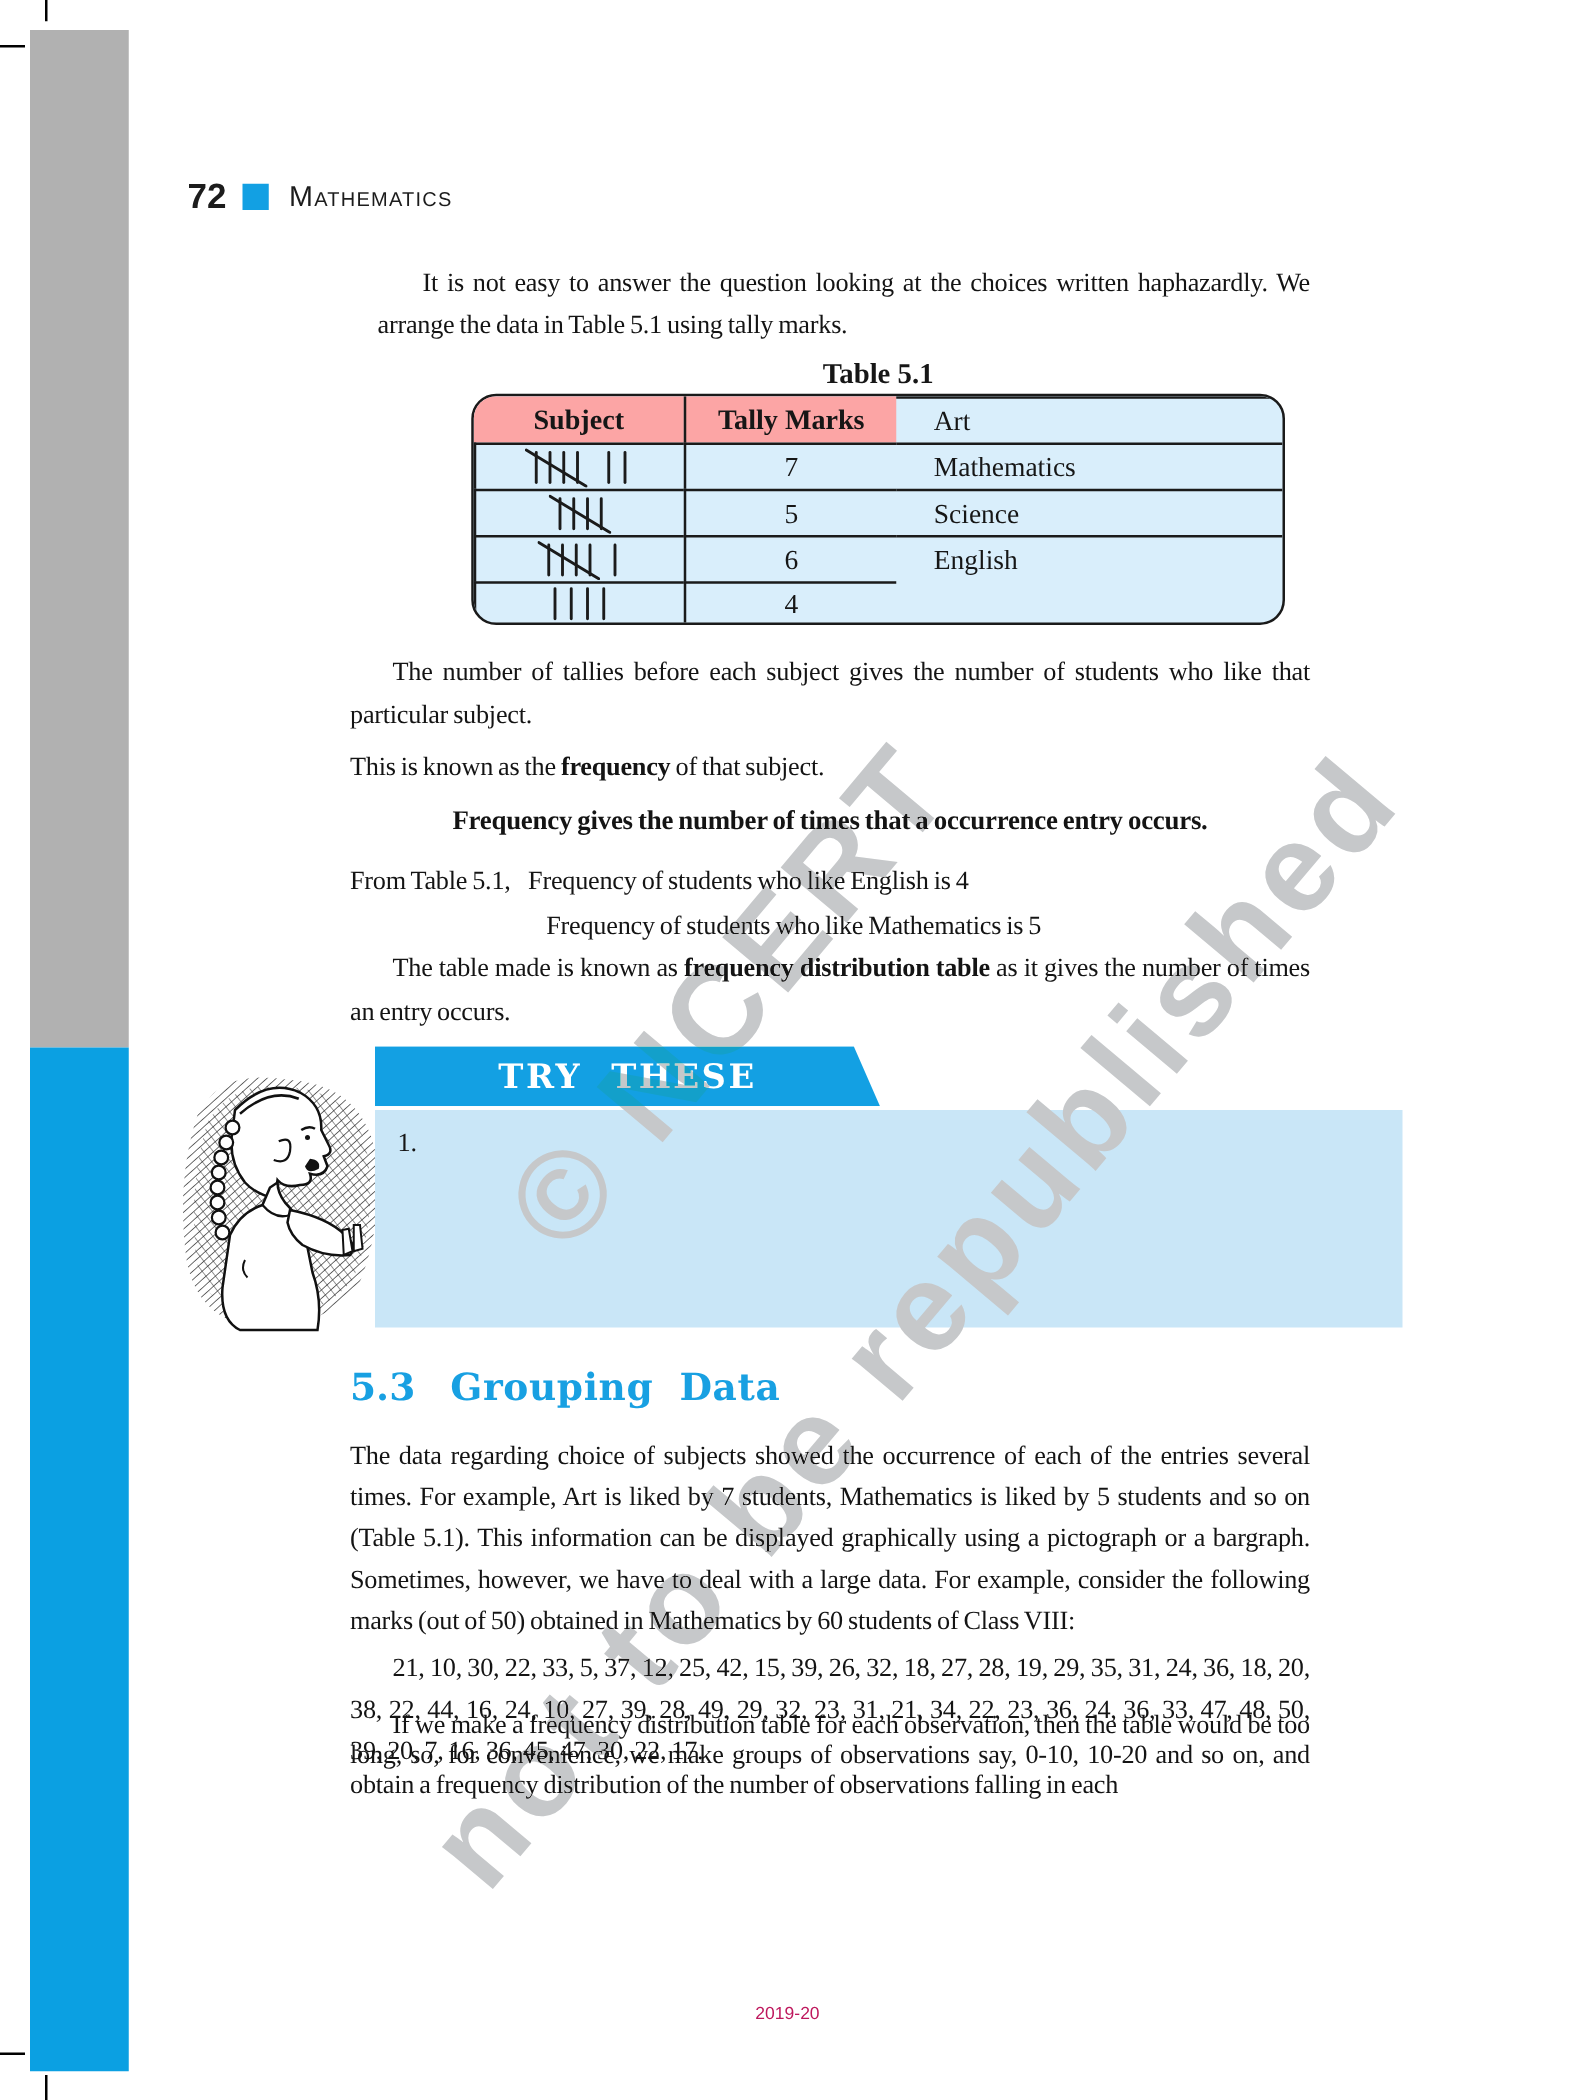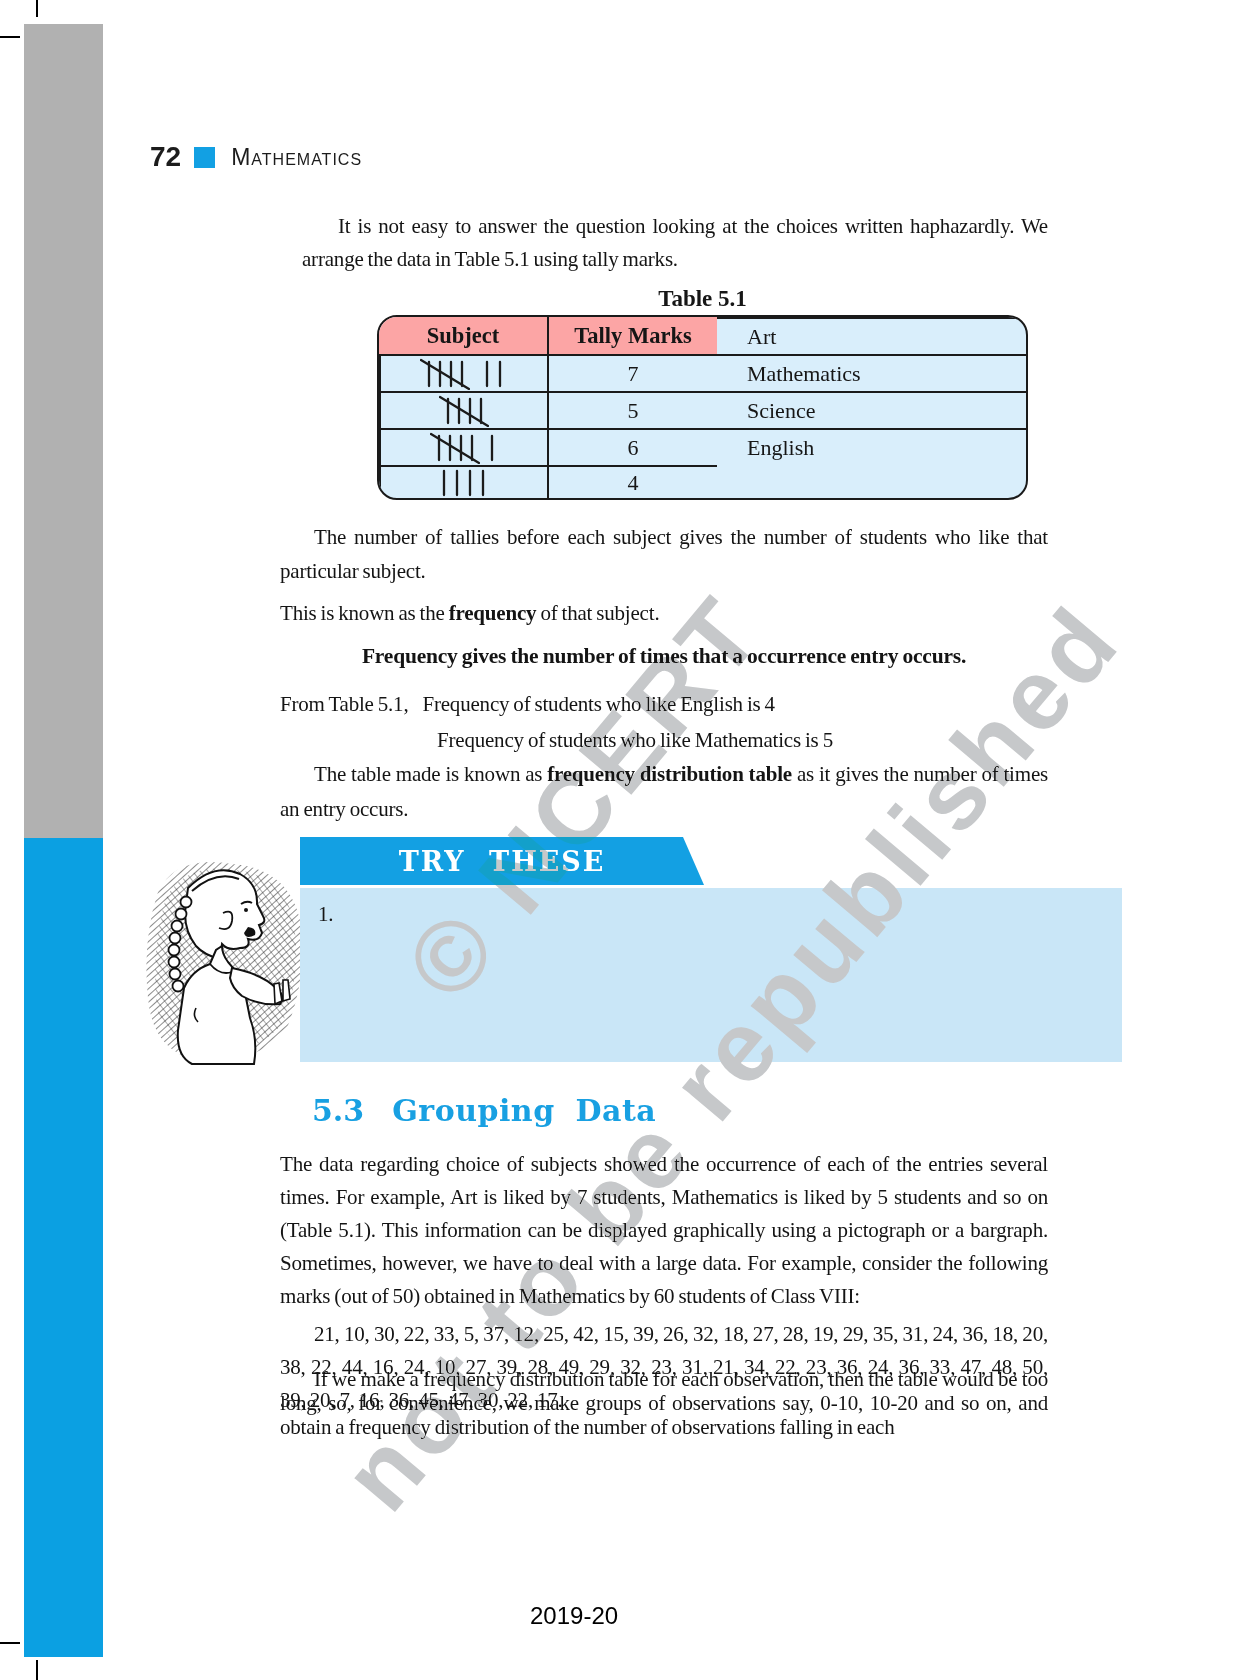--- a/index.html
+++ b/index.html
@@ -64,25 +64,25 @@
   #try-banner span{font-family:"DejaVu Serif",serif;font-weight:bold;color:#ffffff;
     font-size:27px;letter-spacing:2px;word-spacing:12px;}
   #try-panel{position:absolute;left:300px;top:888px;width:822px;height:174px;background:#c9e6f7;
     box-sizing:border-box;padding:9px 16px 0 18px;}
   #try-item{display:flex;font-size:21px;line-height:35px;letter-spacing:-0.2px;word-spacing:-1px;}
   #try-num{width:36px;flex:none;}
   #try-body{width:700px;}
   #try-body div{margin:0;}
   
   #sec-heading{position:absolute;left:280px;top:1093px;display:flex;gap:28px;
-    font-family:"DejaVu Serif",serif;font-weight:bold;font-size:30px;color:#18a0e2;margin-left:32px;}
+    font-family:"DejaVu Serif",serif;font-weight:bold;font-size:30px;color:#18a0e2;}
   #sec-title{word-spacing:10px;letter-spacing:0.5px;}
   
-  #footer{position:absolute;left:530px;top:1602px;width:200px;
-    font-family:"Liberation Sans",sans-serif;font-size:24px;color:#000000;}
+  #footer{position:absolute;left:530px;top:1602px;width:200px;text-align:center;
+    font-family:"Liberation Sans",sans-serif;font-size:14px;color:#be185d;}
   
   .wm{position:absolute;white-space:nowrap;font-family:"Liberation Sans",sans-serif;
     font-weight:bold;color:#c6c8ca;mix-blend-mode:darken;transform:rotate(-50deg);
     letter-spacing:6px;z-index:50;pointer-events:none;}
   #wm1{left:340px;top:740px;font-size:100px;}
   #wm2{left:160px;top:1000px;font-size:100px;}
   
   #girl{position:absolute;left:136px;top:858px;}
 </style>
 </head>

